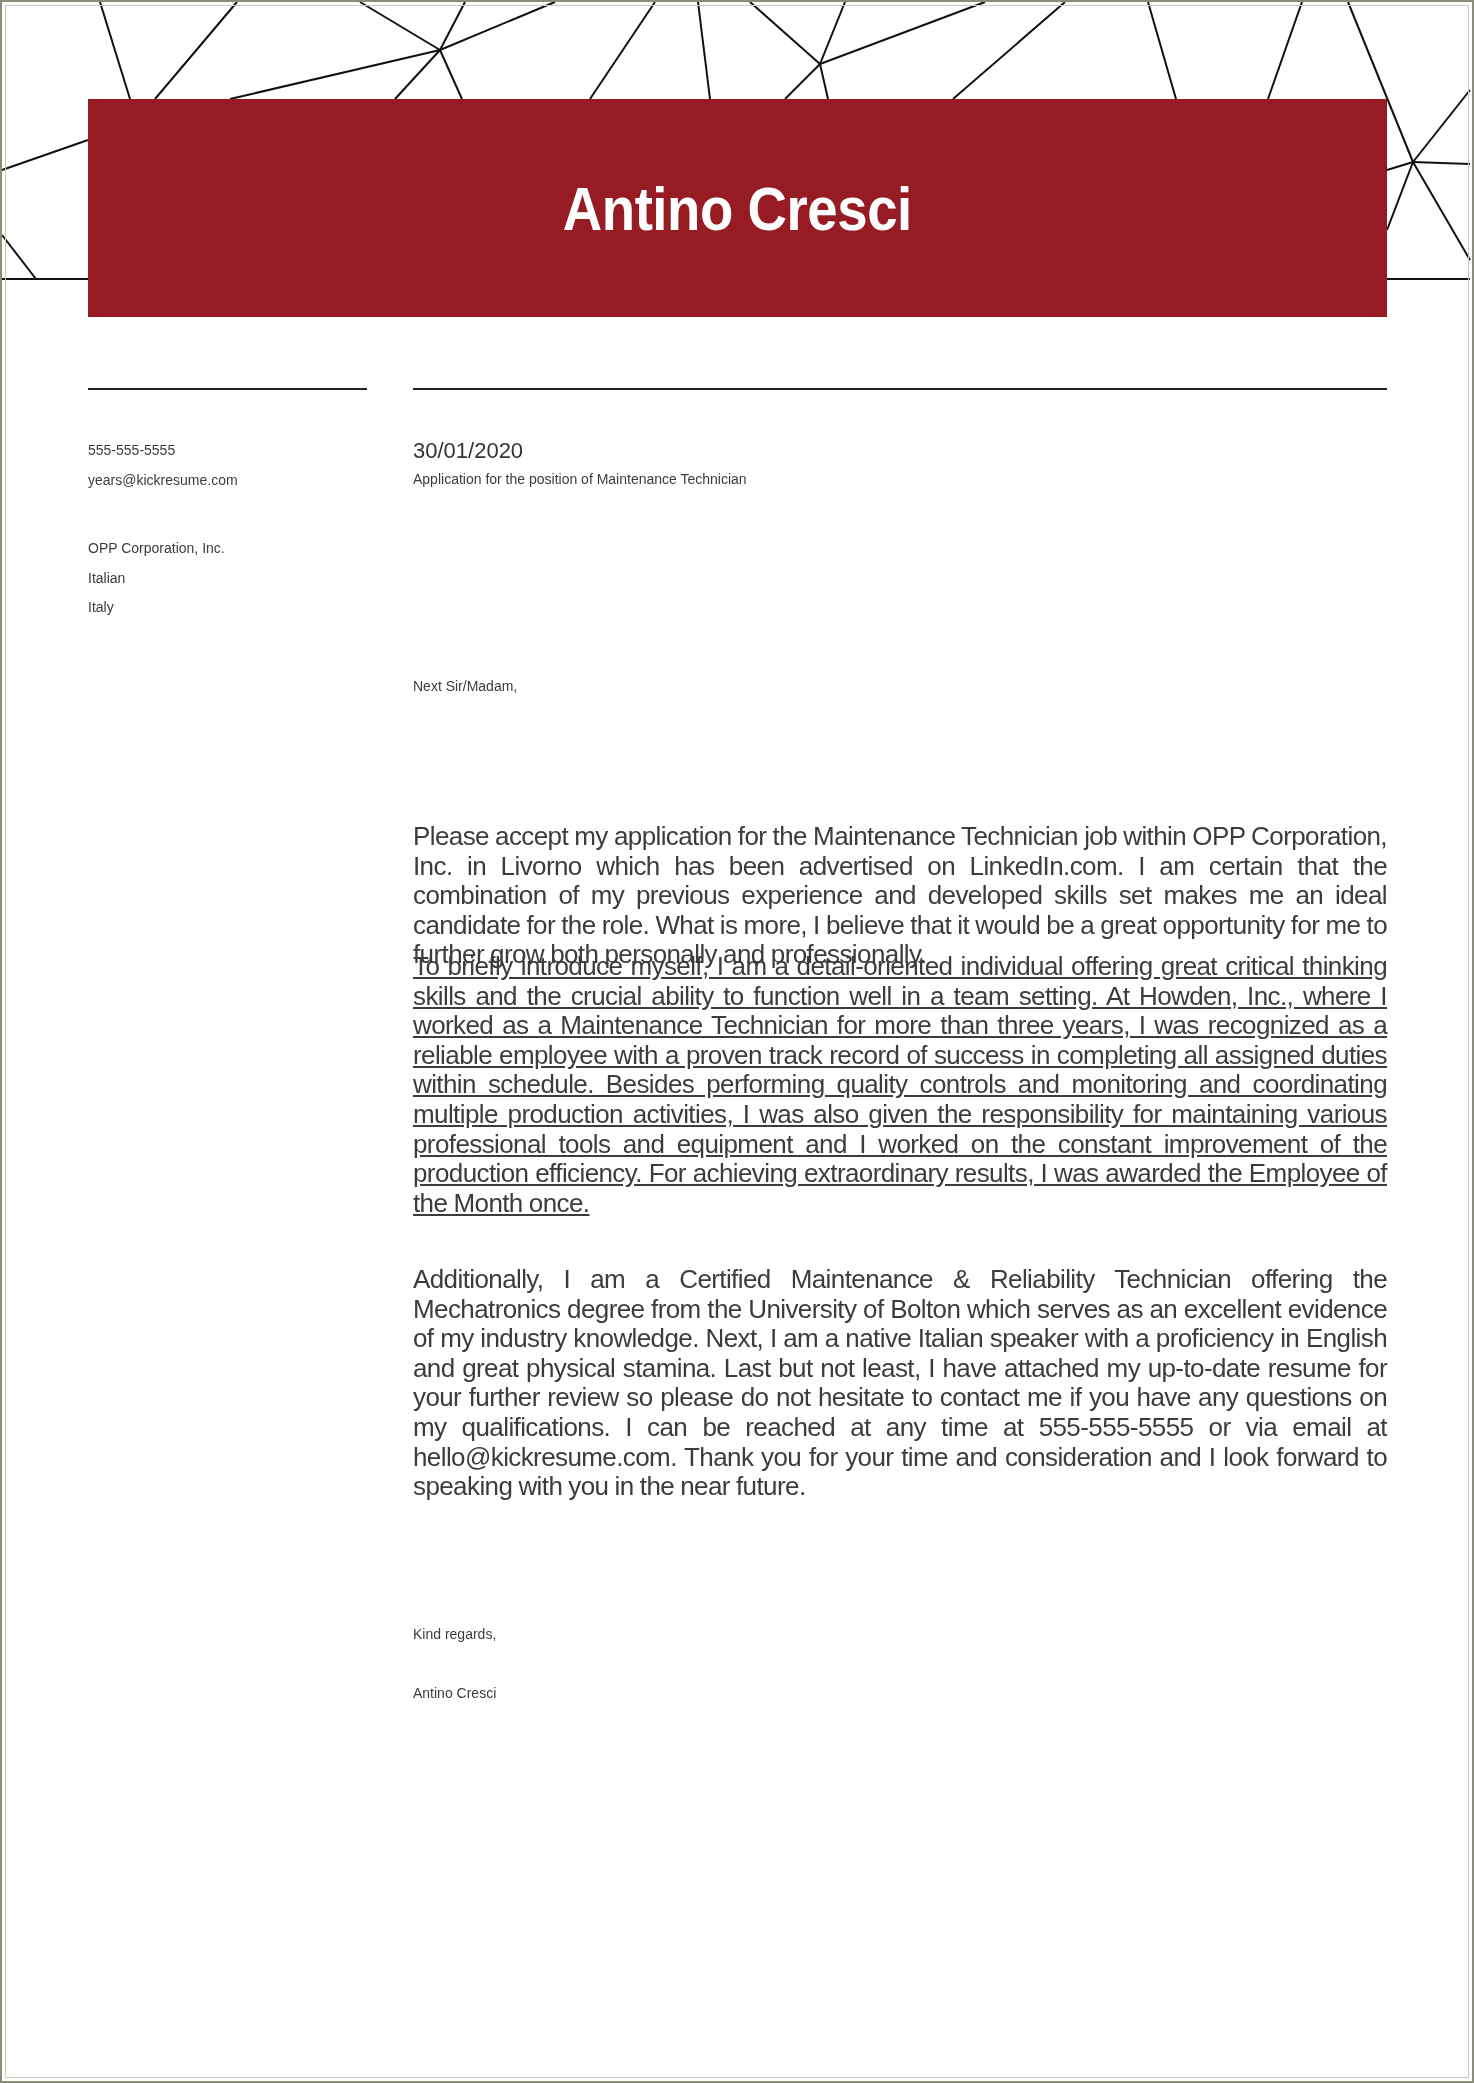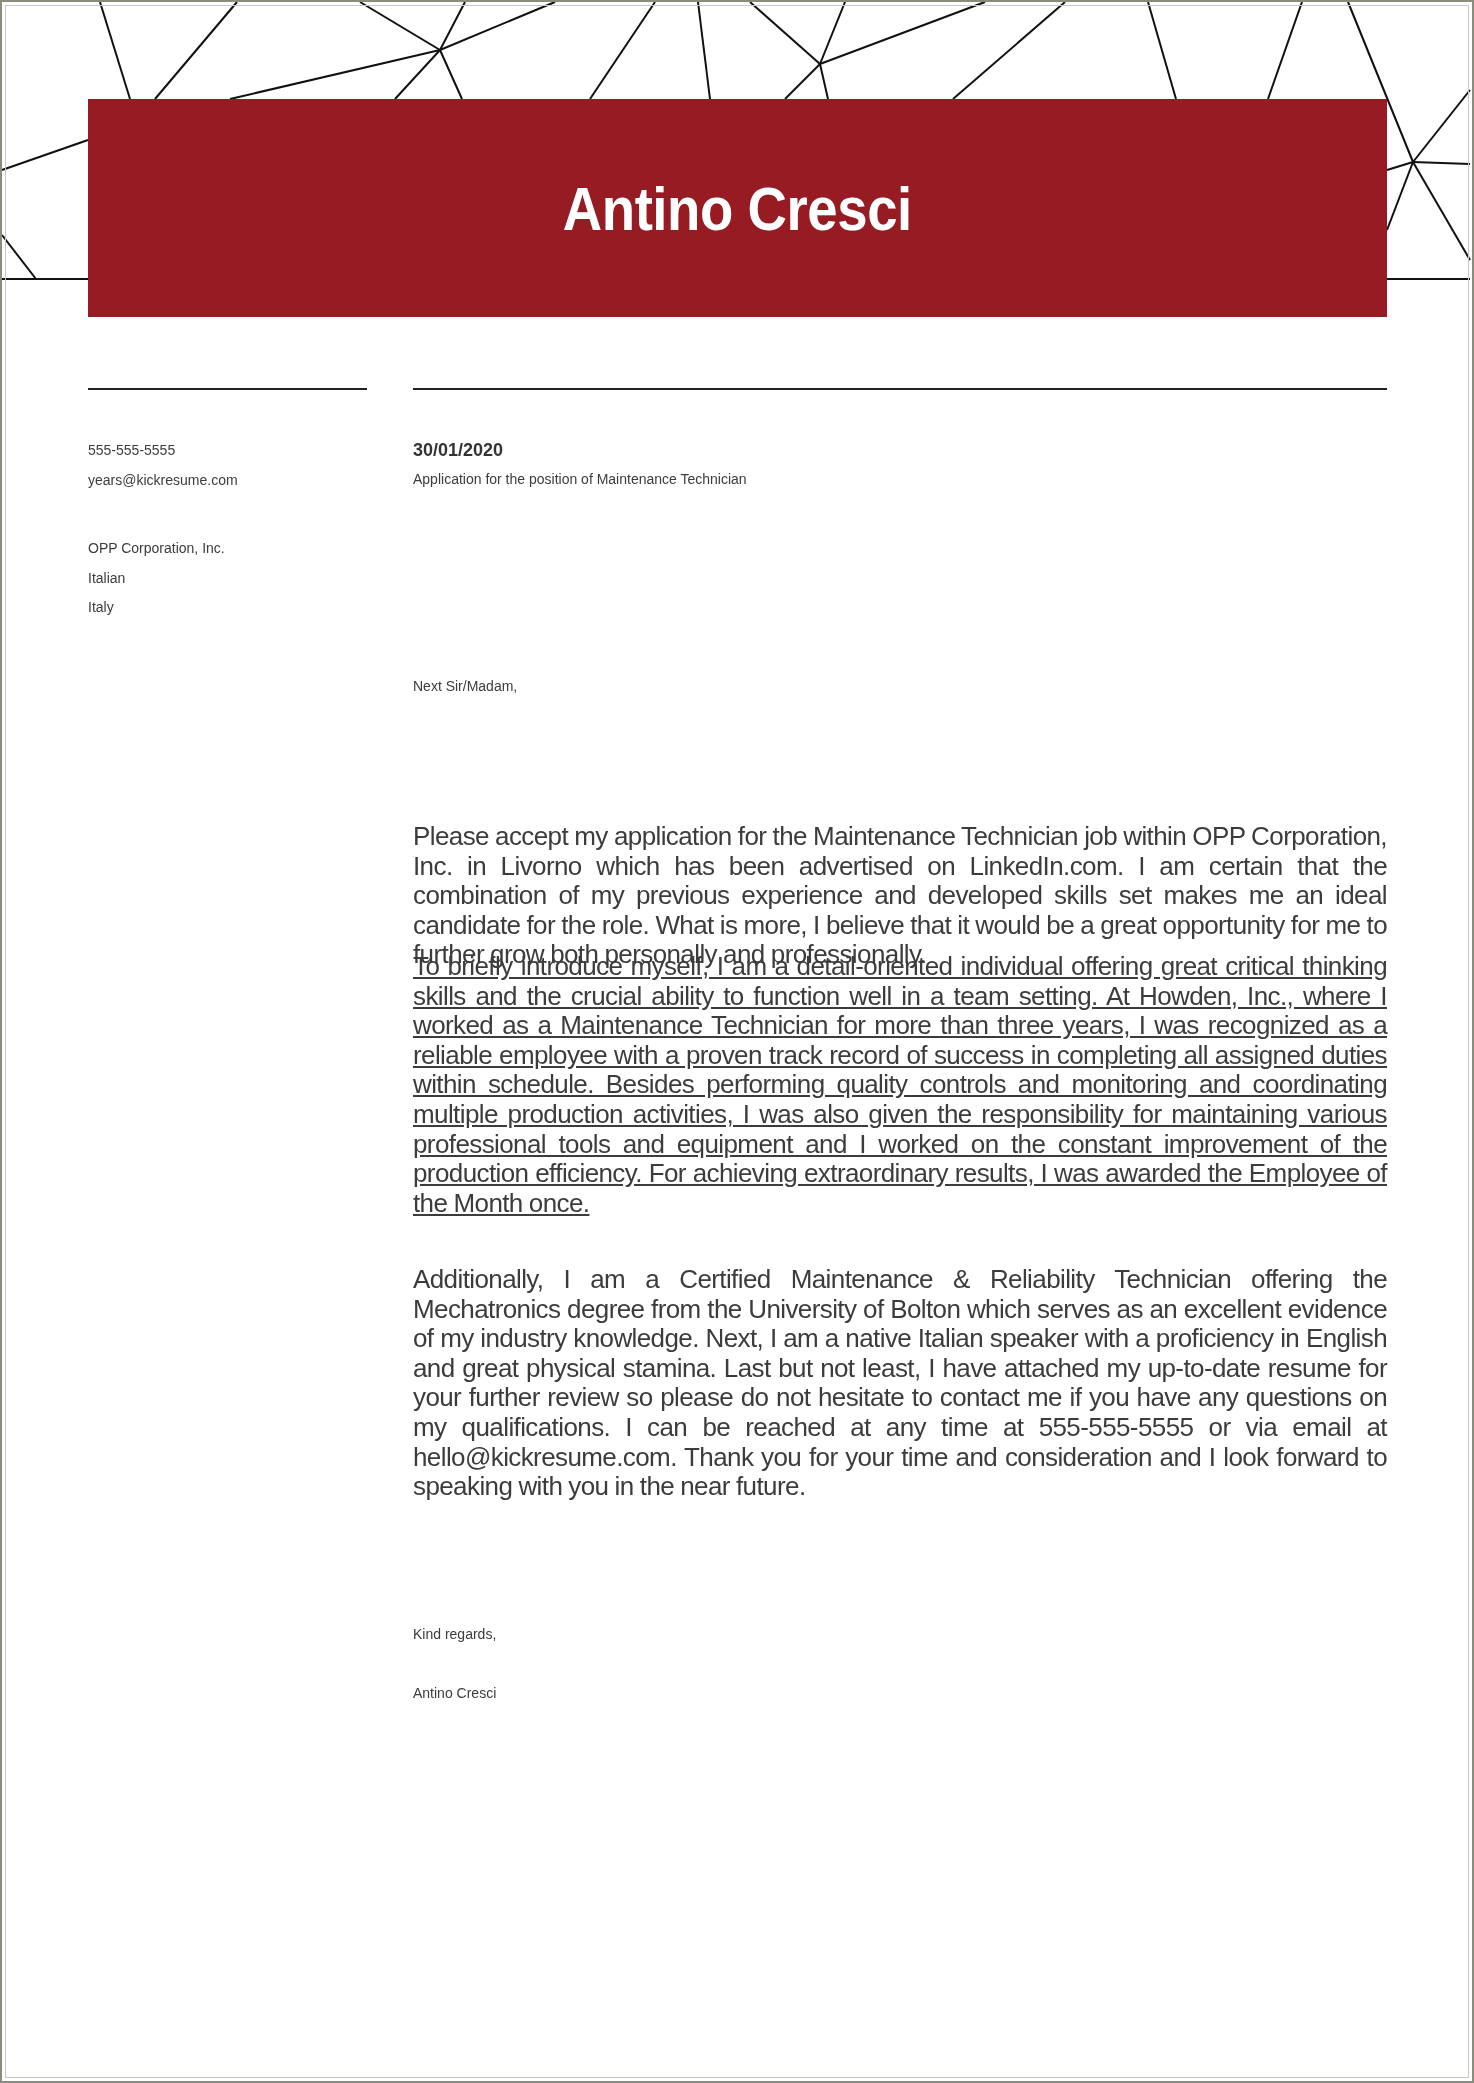--- a/index.html
+++ b/index.html
@@ -32,21 +32,21 @@
     .rule.left { left: 88px; width: 279px; }
     .rule.right { left: 413px; width: 974px; }
     .txt {
       position: absolute; font-size: 14px; line-height: 29.5px;
       font-family: "Liberation Sans", sans-serif; color: #3c3c3c;
       transform-origin: left top;
     }
     .left-col { left: 88px; }
     .contact { top: 436px; }
     .recipient { top: 534px; }
-    .date { left: 413px; top: 436px; font-size: 18px; font-weight: bold; color: #333; }
+    .date { left: 413px; top: 436px; font-size: 22px; font-weight: normal; color: #333; }
     .subject { left: 413px; top: 465px; }
     .greeting { left: 413px; top: 672px; }
     .body-text {
       position: absolute; left: 413px; width: 974px; font-size: 26px; line-height: 29.6px;
       text-align: justify; font-family: "Liberation Sans", sans-serif; color: #3c3c3c;
       letter-spacing: -0.6px; word-spacing: -0.5px;
     }
     .p1 { top: 822px; }
     .p2 { top: 952px; text-decoration: underline; }
     .p3 { top: 1265px; }

